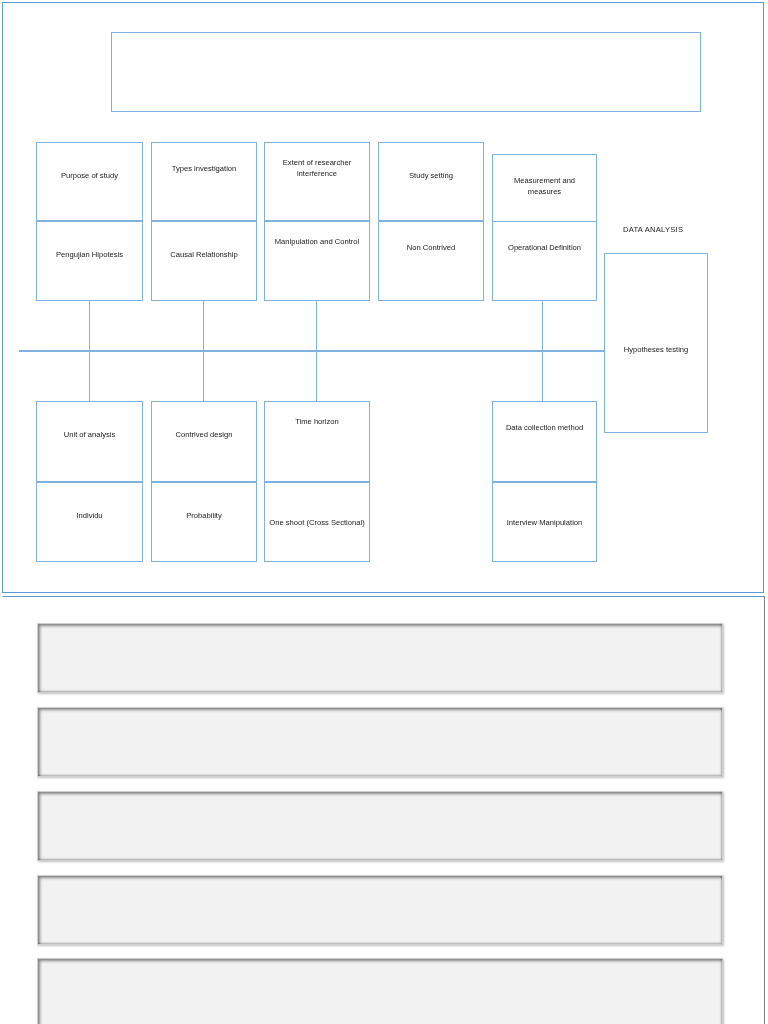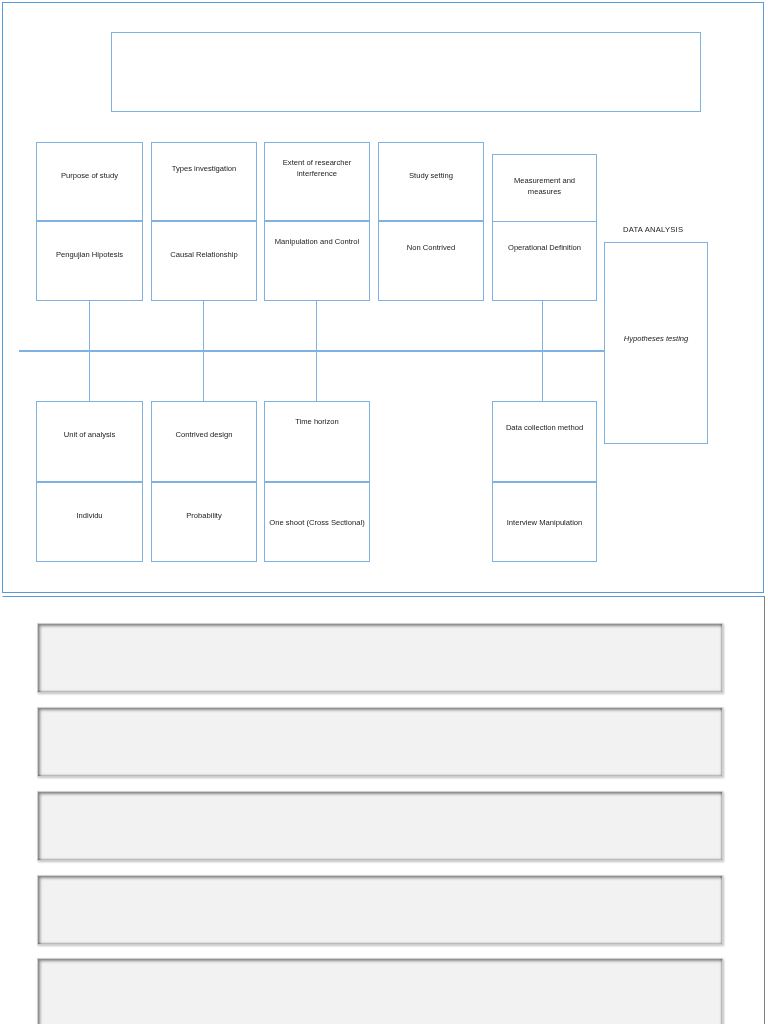--- a/index.html
+++ b/index.html
@@ -163,21 +163,21 @@
     <div class="box pad-b" style="left:375px; top:218px; width:106px; height:80px;">
       <span>Non Contrived</span>
     </div>
     <div class="box pad-b" style="left:489px; top:218px; width:105px; height:80px;">
       <span>Operational Definition</span>
     </div>
 
     <div class="free-label" style="left:620px; top:222px;">
       <span>DATA ANALYSIS</span>
     </div>
-    <div class="box pad-mid" style="left:601px; top:239px; width:104px; height:202px;font-style:italic;">
+    <div class="box pad-mid" style="left:601px; top:250px; width:104px; height:180px;">
       <span>Hypotheses testing</span>
     </div>
 
     <div class="box pad-a" style="left:33px; top:398px; width:107px; height:81px;">
       <span>Unit of analysis</span>
     </div>
     <div class="box pad-a" style="left:148px; top:398px; width:106px; height:81px;">
       <span>Contrived design</span>
     </div>
     <div class="box pad-d" style="left:261px; top:398px; width:106px; height:81px;">

